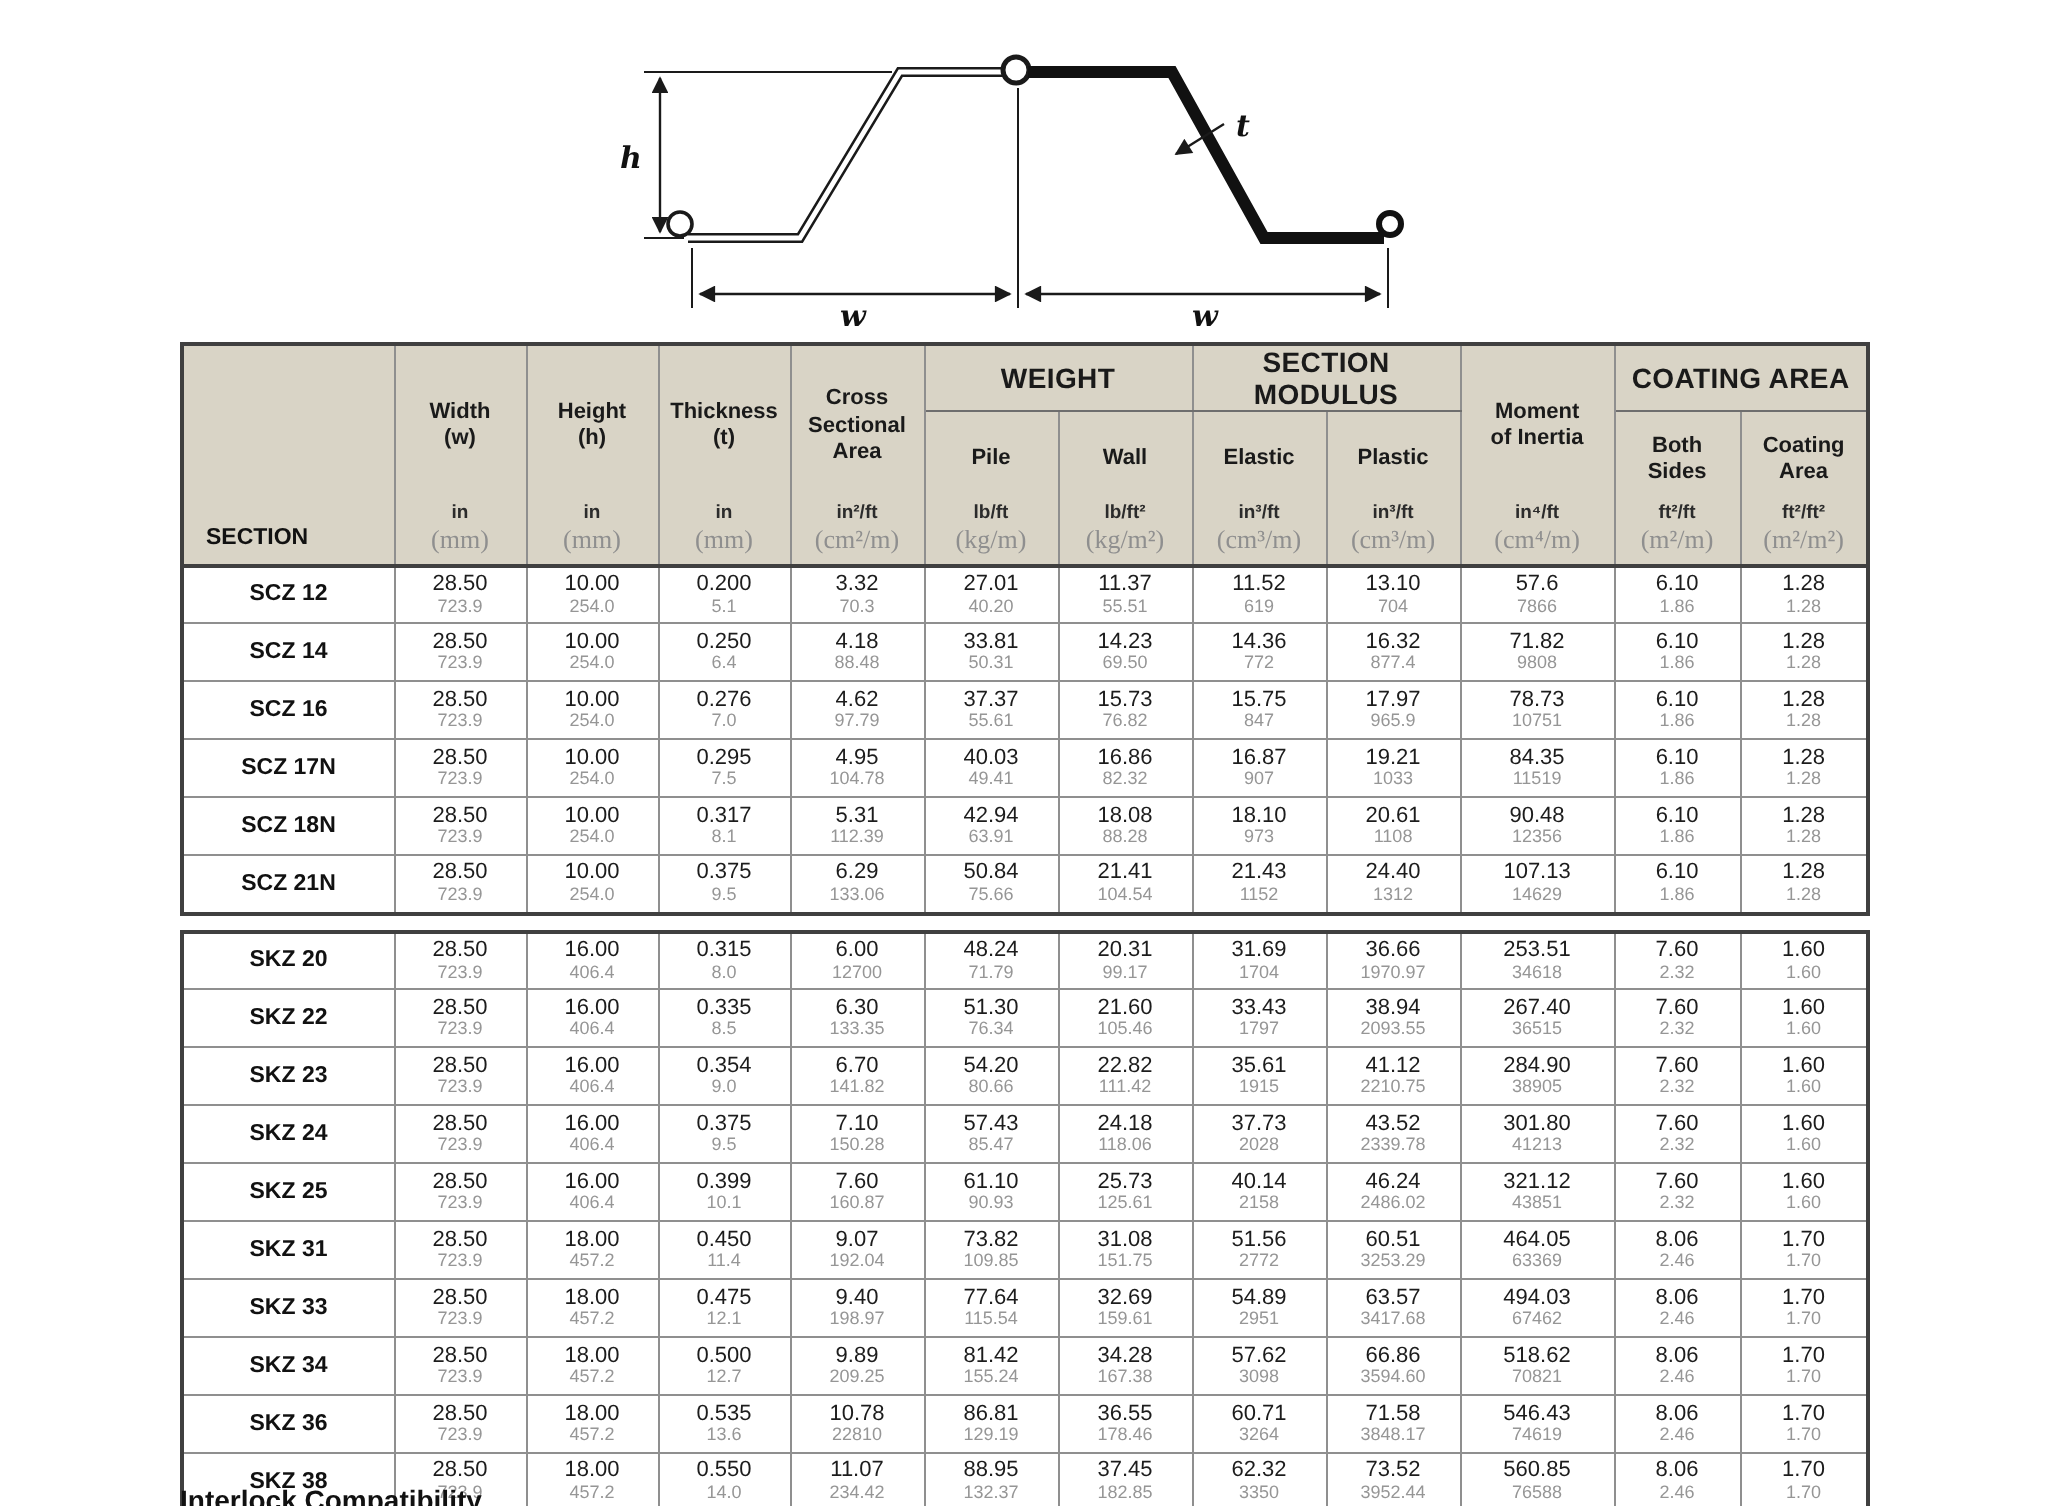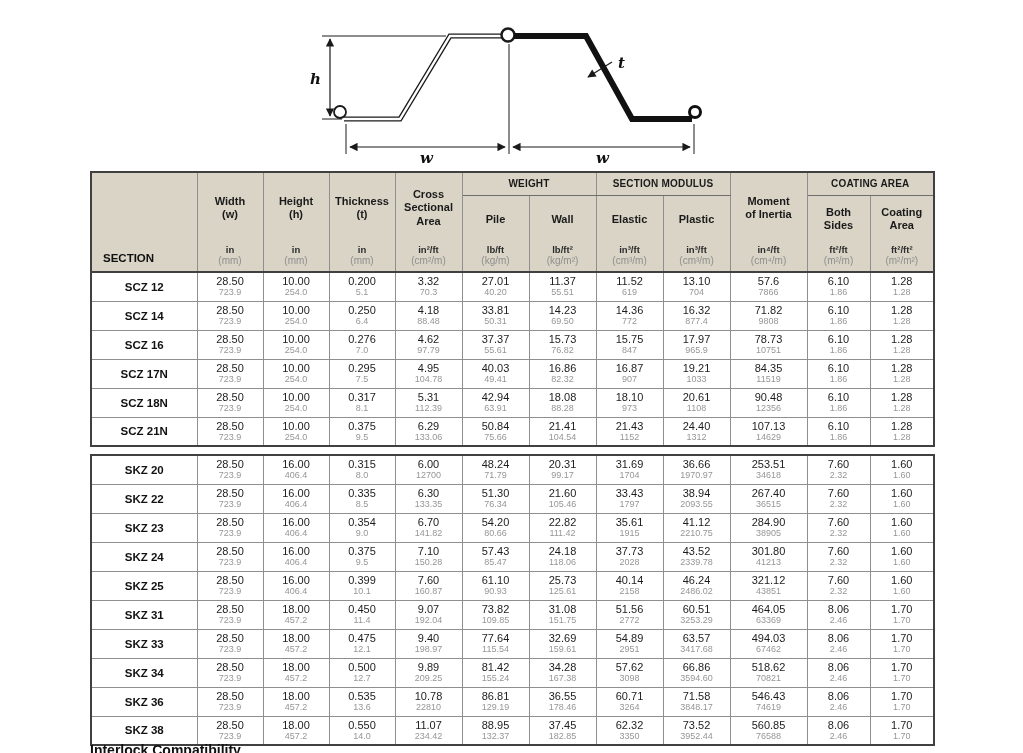--- a/index.html
+++ b/index.html
@@ -13,26 +13,26 @@
 
   
   .tables { position: absolute; left: 90px; top: 171px; width: 843px; }
   table.spec { border-collapse: collapse; table-layout: fixed; width: 843px; border: 2px solid #404040; }
   table.spec.second { margin-top: 7px; }
   .spec th, .spec td { border: 1px solid #8f8f8f; }
   .spec thead { border-bottom: 2px solid #404040; }
   .spec thead th { background: #d9d4c6; }
   tr.grp-row { height: 23px; }
   tr.sub-row { height: 77px; }
-  th.grp-h { font-size: 10px; font-weight: bold; text-align: center; color: #1a1a1a; border-bottom: 1px solid #6e6e6e; letter-spacing: .2px; }
+  th.grp-h { font-size: 14px; font-weight: bold; text-align: center; color: #1a1a1a; border-bottom: 1px solid #6e6e6e; letter-spacing: .2px; }
   th.col-h { position: relative; vertical-align: middle; text-align: center; padding: 0 2px 28px 2px; }
   th.col-h .t { font-size: 11px; font-weight: bold; white-space: pre-line; line-height: 1.2; color: #1a1a1a; }
   th.col-h .u { position: absolute; left: 0; right: 0; bottom: 4px; text-align: center; }
   .u .ui { font-size: 9.5px; font-weight: bold; color: #2b2b2b; line-height: 1.2; }
-  .u .um { font-size: 10px; font-weight: normal; color: #8f8f8f; line-height: 1.2; }
+  .u .um { font-size: 13px; font-weight: normal; color: #8f8f8f; line-height: 1.2; font-family: Liberation Serif, serif; }
   th.sec-h { vertical-align: bottom; text-align: left; padding: 4px 0 7px 11px; font-size: 11.5px; font-weight: bold; color: #111; }
   .spec tbody td { text-align: center; vertical-align: middle; padding: 1px 0; background: #fff; }
   .spec tbody tr { height: 29px; padding-left: 32px; }
   .spec.second tbody tr { height: 29px; }
   td.sec { font-weight: bold; font-size: 11.5px; color: #111; }
   td .imp { font-size: 11px; color: #1c1c1c; line-height: 1.15; }
   td .met { font-size: 9px; color: #969696; line-height: 1.1; }
 
   .footer-text { position: absolute; left: 90px; top: 742px; font-size: 14px; font-weight: bold; color: #111; }
 </style>

